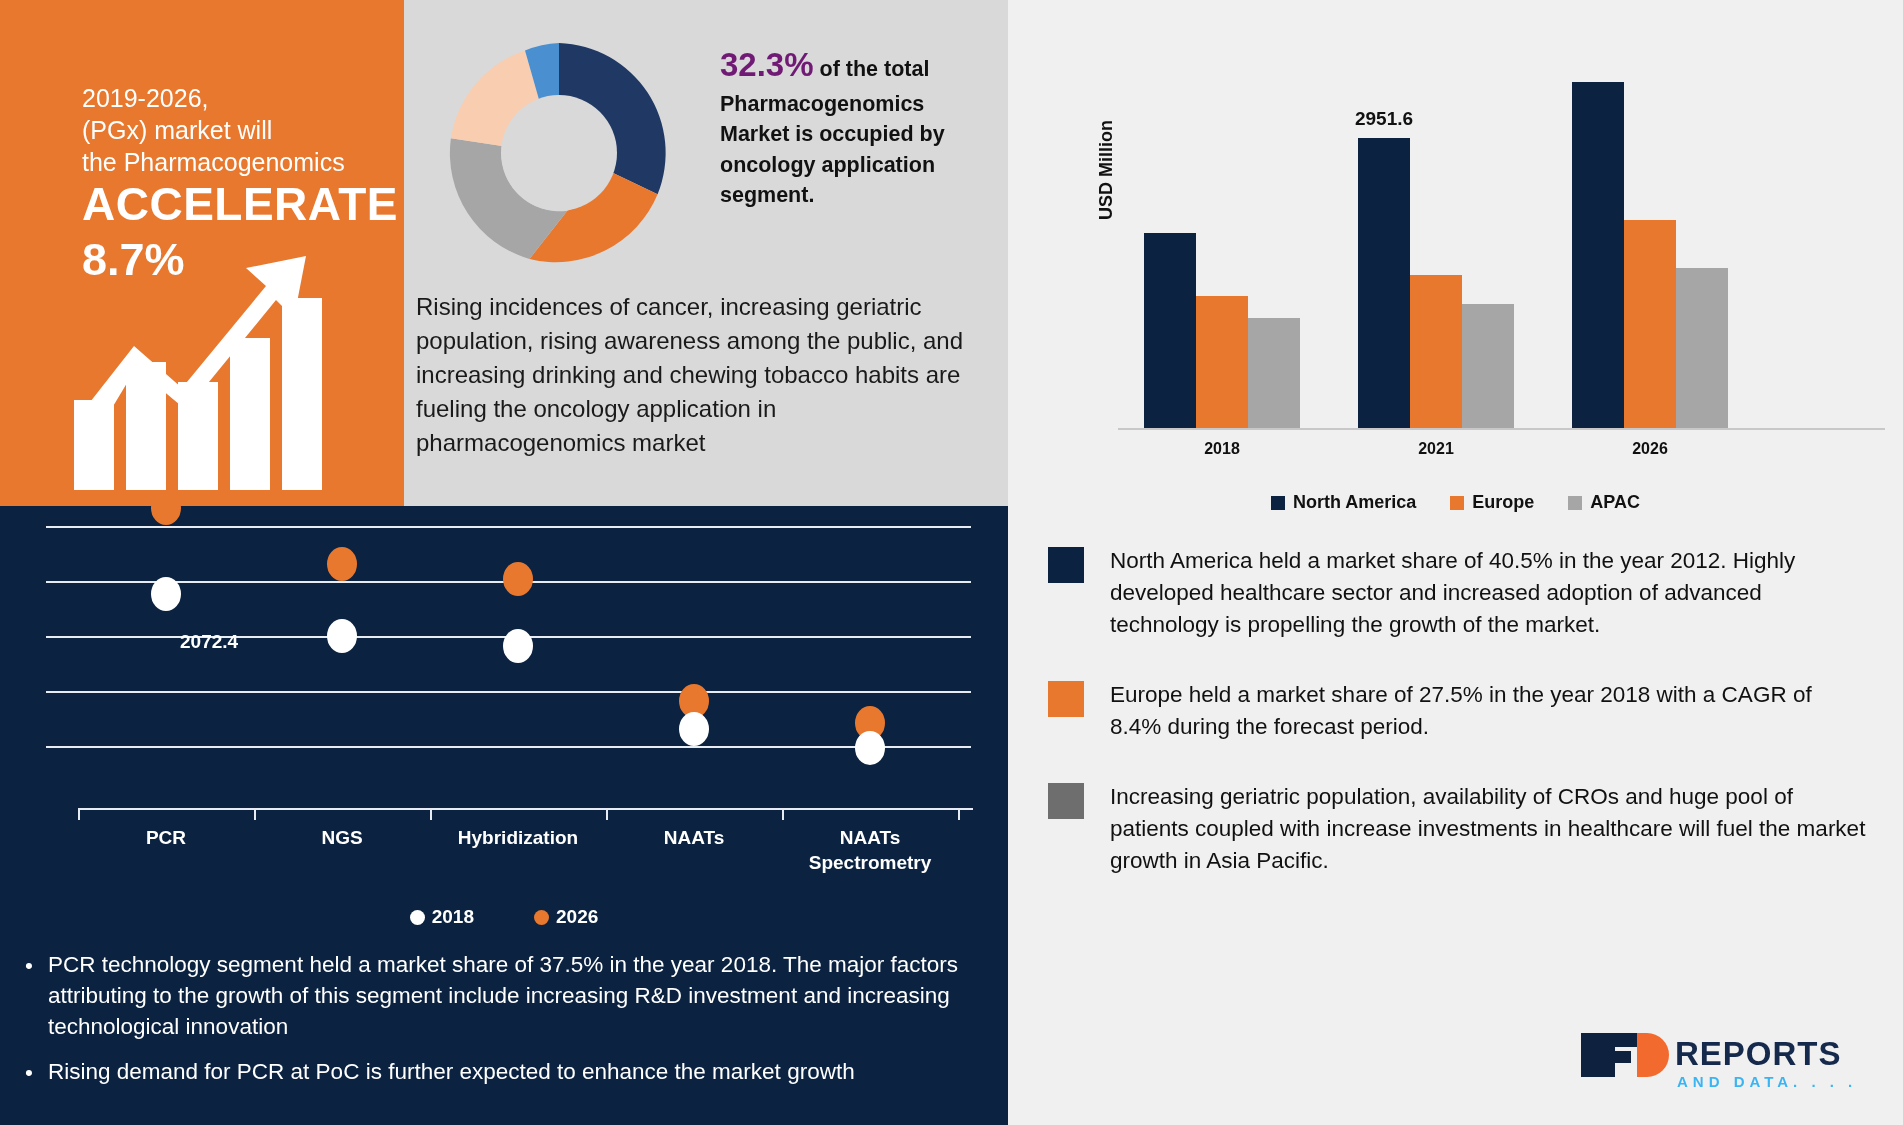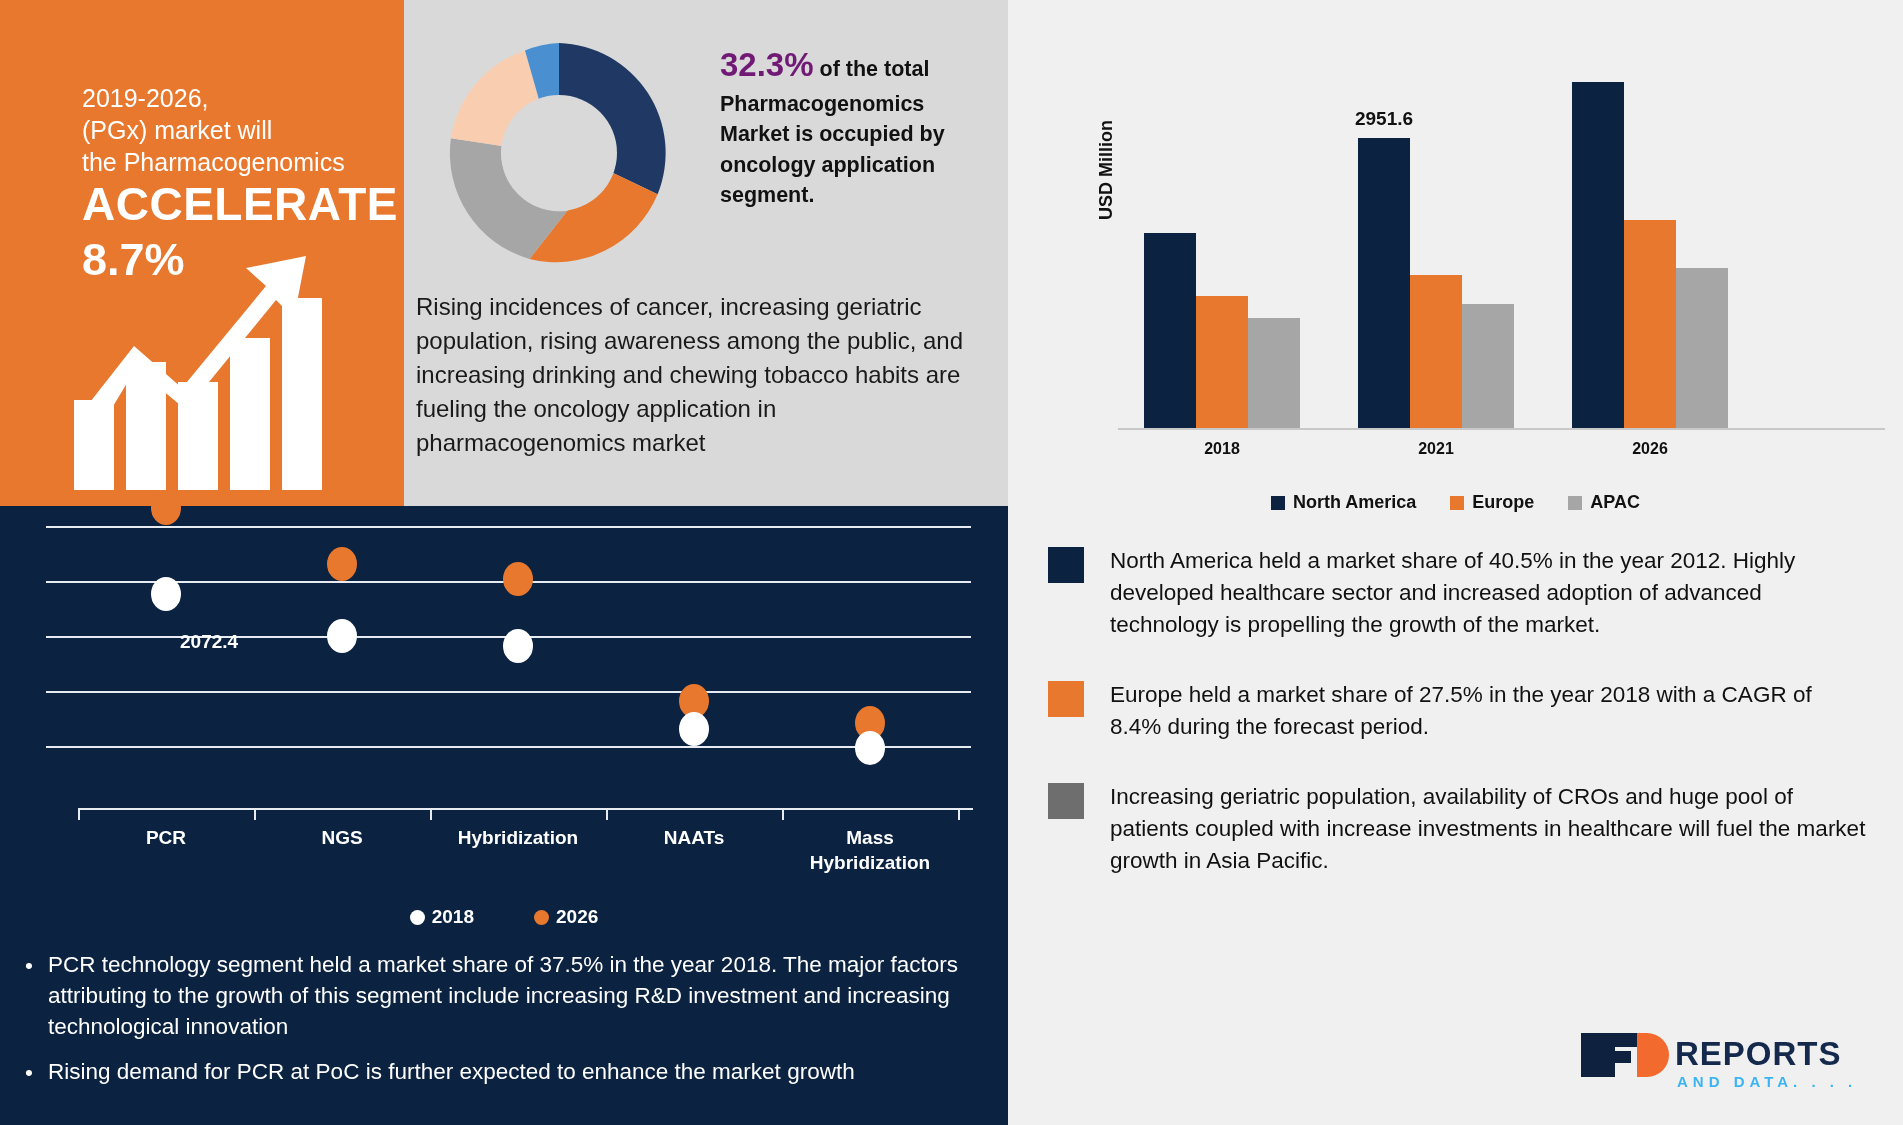--- a/index.html
+++ b/index.html
@@ -201,21 +201,21 @@
       <div class="dp-dot y2026" style="left:658px; top:175px;"></div>
       <div class="dp-dot y2018" style="left:658px; top:203px;"></div>
 
       <div class="dp-dot y2026" style="left:834px; top:197px;"></div>
       <div class="dp-dot y2018" style="left:834px; top:222px;"></div>
 
       <div class="dp-cat" style="left:130px; top:300px;">PCR</div>
       <div class="dp-cat" style="left:306px; top:300px;">NGS</div>
       <div class="dp-cat" style="left:482px; top:300px;">Hybridization</div>
       <div class="dp-cat" style="left:658px; top:300px;">NAATs</div>
-      <div class="dp-cat" style="left:834px; top:300px; width:150px;">Mass Hybridization</div>
+      <div class="dp-cat" style="left:834px; top:300px; width:150px;">NAATs Spectrometry</div>
     </div>
 
     <div class="dp-legend">
       <div class="dp-leg-item">
         <span class="dp-swatch" style="background:#ffffff;"></span>
         <span>2018</span>
       </div>
       <div class="dp-leg-item">
         <span class="dp-swatch" style="background:#e8782e;"></span>
         <span>2026</span>

